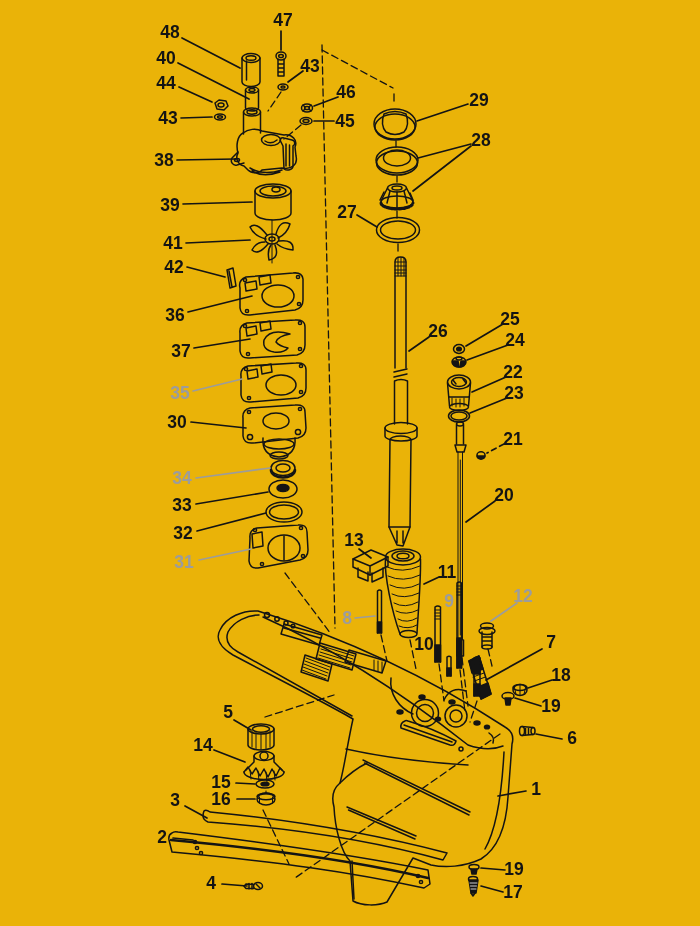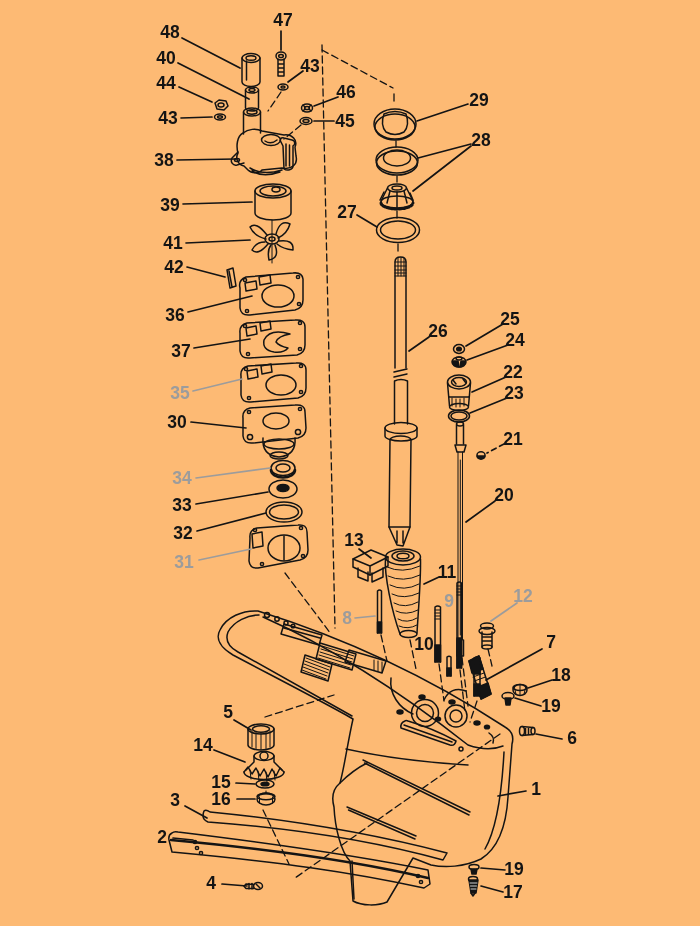--- a/index.html
+++ b/index.html
@@ -1,16 +1,16 @@
 <!DOCTYPE html>
 <html><head>
 <meta charset="utf-8">
 <style>
   html,body{margin:0;padding:0;background:#ffffff;}
-  .page{position:relative;width:700px;height:926px;background:#fdba74;overflow:hidden;}
+  .page{position:relative;width:700px;height:926px;background:#eab308;overflow:hidden;}
   svg{display:block;}
   .art{stroke:#141414;fill:none;stroke-width:1.5;stroke-linecap:round;stroke-linejoin:round;}
   .art .thin{stroke-width:1;}
   .dashes line, .dashes path{stroke:#141414;stroke-width:1.3;stroke-dasharray:7 4;fill:none;}
   .callout{font-family:"Liberation Sans",sans-serif;font-weight:bold;font-size:17.5px;
            fill:#141414;text-anchor:middle;dominant-baseline:central;}
   .callout.muted{fill:#9c9c9c;}
 </style>
 </head>
 <body>

